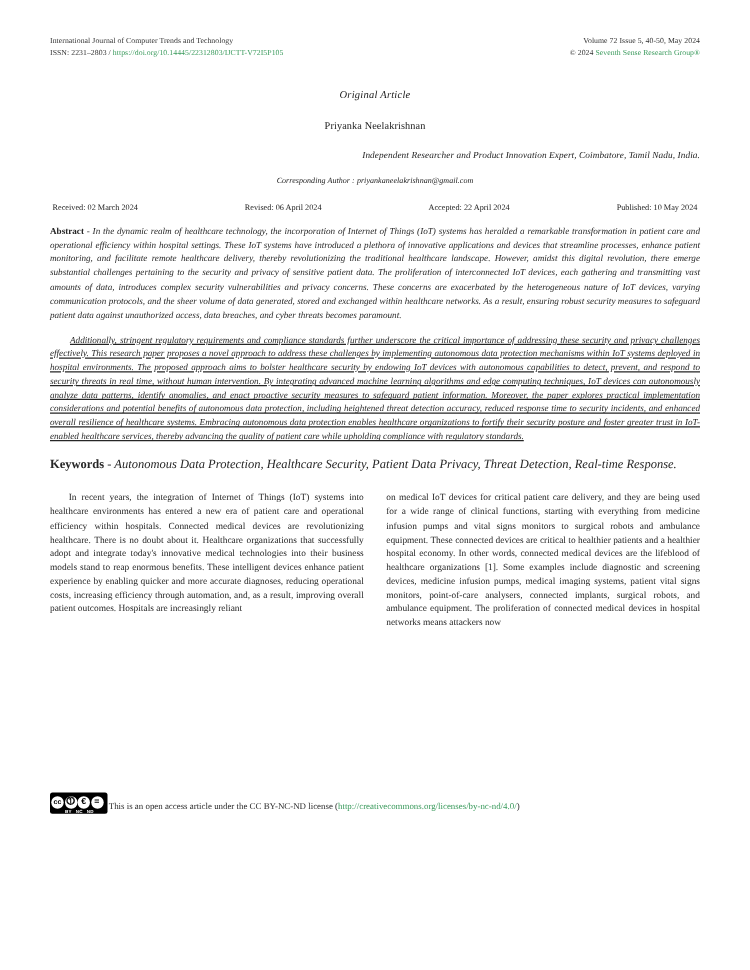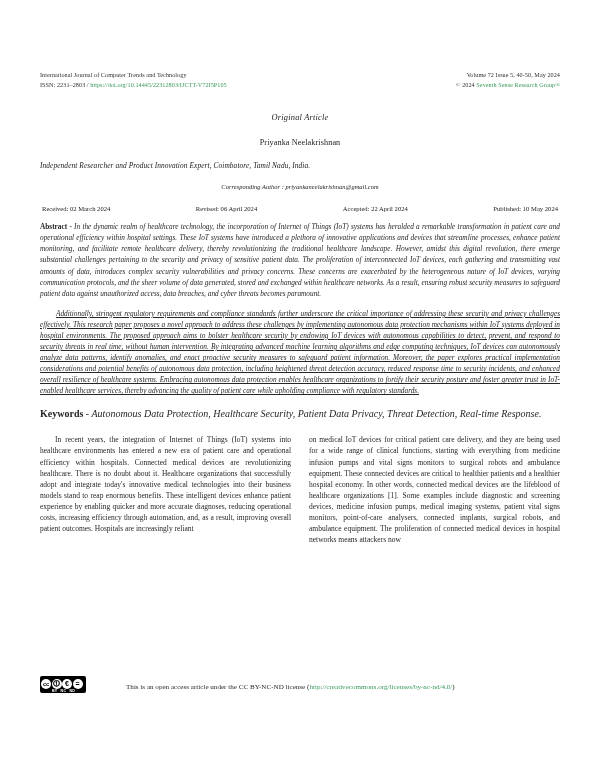--- a/index.html
+++ b/index.html
@@ -13,21 +13,20 @@
     font-family: "Liberation Serif", "DejaVu Serif", serif;
     color: #1a1a1a;
     overflow: hidden;
   }
   .page {
     position: relative;
     width: 600px;
     height: 677px;
     box-sizing: border-box;
     padding: 28px 40px 0 40px;
-    margin-top: 42px;
   }
 
   
   .masthead {
     display: flex;
     justify-content: space-between;
     align-items: flex-start;
     font-size: 6.2px;
     line-height: 1.55;
     color: #333;
@@ -59,21 +58,21 @@
     font-weight: normal;
     letter-spacing: 0.05px;
   }
   .author {
     text-align: center;
     font-size: 8.2px;
     margin-top: 16px;
     letter-spacing: 0.1px;
   }
   .affiliation {
-    text-align: left;
+    text-align: right;
     font-style: italic;
     font-size: 7.4px;
     margin-top: 14px;
     letter-spacing: 0.08px;
   }
   .corresponding {
     text-align: center;
     font-style: italic;
     font-size: 6.4px;
     margin-top: 13px;
@@ -187,21 +186,20 @@
     font-weight: bold;
     color: #fff;
     letter-spacing: 0.2px;
   }
   .license-text {
     font-size: 7.1px;
     color: #2b2b2b;
     line-height: 1.3;
     padding-bottom: 1px;
     white-space: nowrap;
-    padding-left: 39px;
   }
 </style>
 </head>
 <body>
 
 <div class="page">
 
   <div class="masthead">
     <div class="left">
       <div class="row">International Journal of Computer Trends and Technology</div>

